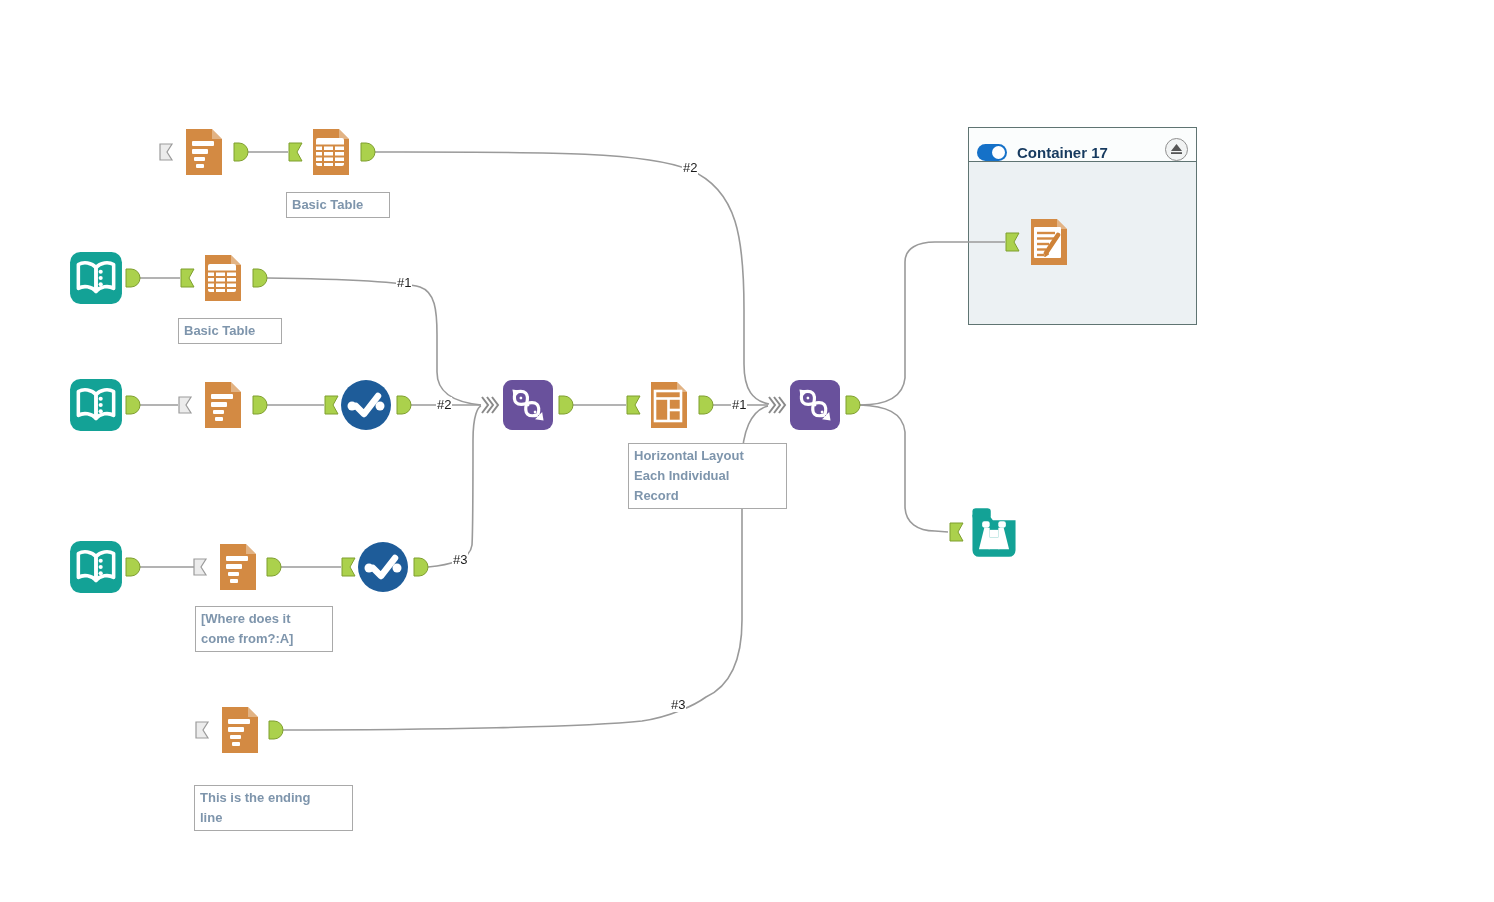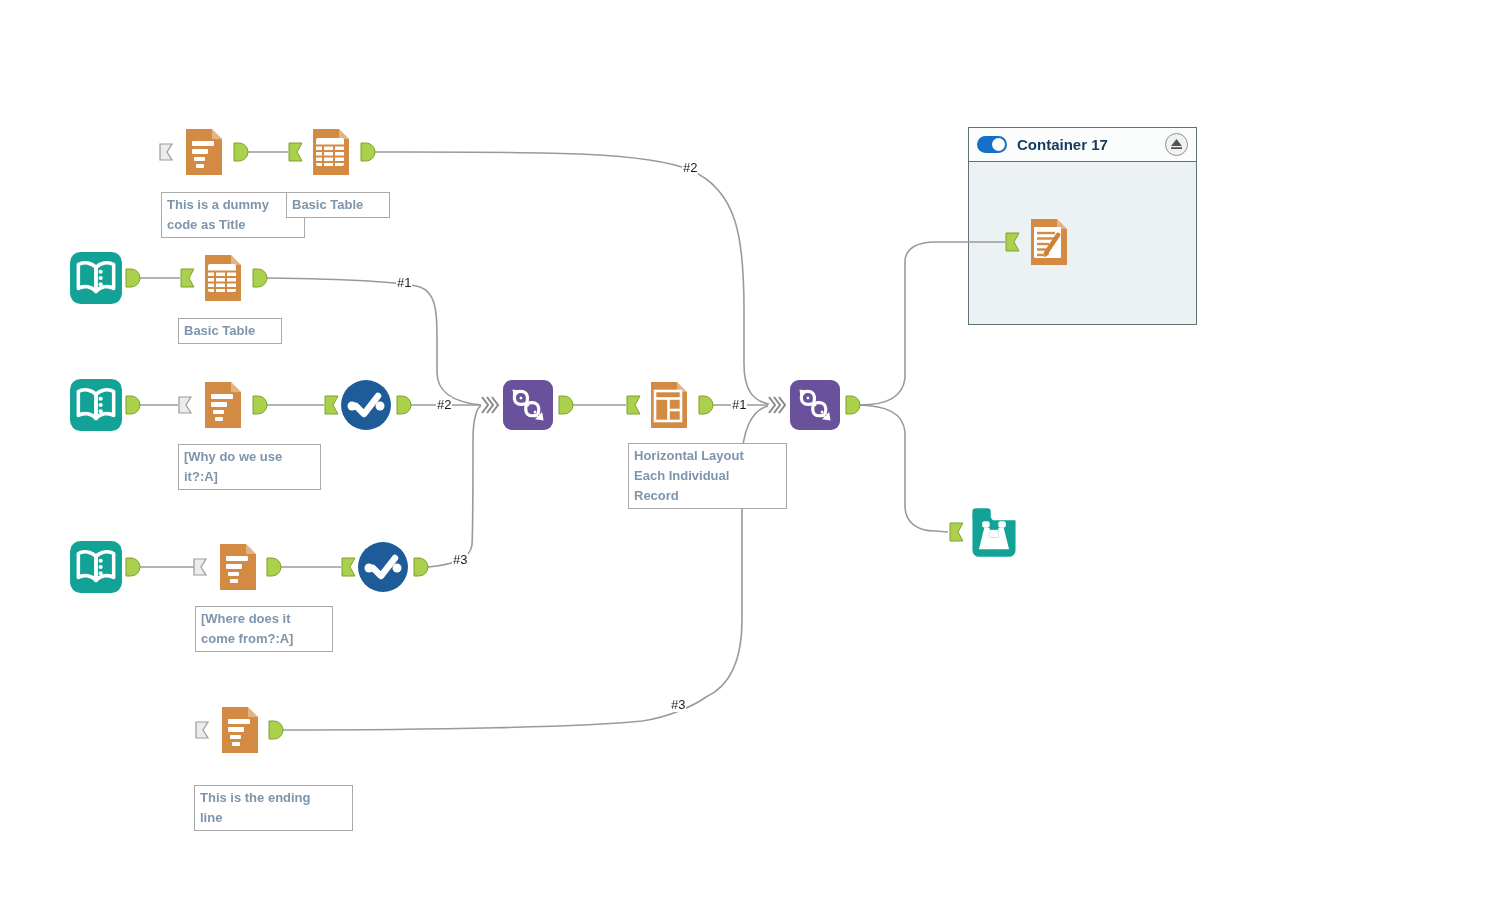--- a/index.html
+++ b/index.html
@@ -9,21 +9,21 @@
   .tool{position:absolute;z-index:3;width:52px;height:52px;}
   .tool svg{display:block;}
   .anno{position:absolute;z-index:4;background:#ffffff;border:1px solid #a9a9a9;
          color:#7E95AC;font-size:13px;font-weight:bold;line-height:1.55;
          padding:2px 5px;white-space:pre-line;box-sizing:border-box;}
   .hash{position:absolute;z-index:4;color:#1b1b1b;font-size:13px;background:#fff;
          padding:0 1px;line-height:15px;}
   #container17{position:absolute;left:968px;top:127px;width:229px;height:198px;
          border:1px solid #5f7472;background:#ECF1F3;z-index:1;box-sizing:border-box;}
   #container17 .hdr{height:34px;background:#fbfdfd;border-bottom:1px solid #5f7472;
-         display:flex;align-items:center;padding:0 8px;box-sizing:border-box;}
+         display:flex;align-items:flex-end;padding:0 8px;box-sizing:border-box;}
   .toggle{width:30px;height:17px;border-radius:9px;background:#1571C8;position:relative;flex:0 0 auto;}
   .toggle .knob{position:absolute;right:2px;top:2px;width:13px;height:13px;border-radius:50%;background:#fff;}
   .ctitle{margin-left:10px;color:#163A5F;font-size:15px;font-weight:bold;flex:1 1 auto;}
   .collapse{width:23px;height:23px;border-radius:50%;border:1px solid #8f8f8f;background:#f1f3f3;
          display:flex;align-items:center;justify-content:center;flex:0 0 auto;box-sizing:border-box;}
 </style>
 </head>
 <body>
 
 <div id="canvas">
@@ -315,26 +315,22 @@
         <rect x="15" y="16" width="7" height="6" rx="2"></rect>
         <rect x="30" y="16" width="7" height="6" rx="2"></rect>
         <polygon points="12,42 17,22 22,22 22,42"></polygon>
         <polygon points="30,42 30,22 35,22 40,42"></polygon>
         <rect x="22" y="24" width="8" height="7"></rect>
         <rect x="21" y="31" width="10" height="11"></rect>
       </g>
     </svg>
   </div>
 
-  <div class="anno" style="left:161px;top:192px;width:144px">This is a dummy
-code as Title</div>
   <div class="anno" style="left:286px;top:192px;width:104px">Basic Table</div>
   <div class="anno" style="left:178px;top:318px;width:104px">Basic Table</div>
-  <div class="anno" style="left:178px;top:444px;width:143px">[Why do we use
-it?:A]</div>
   <div class="anno" style="left:195px;top:606px;width:138px">[Where does it
 come from?:A]</div>
   <div class="anno" style="left:628px;top:443px;width:159px">Horizontal Layout
 Each Individual
 Record</div>
   <div class="anno" style="left:194px;top:785px;width:159px">This is the ending
 line</div>
 
   <span class="hash" style="left:682px;top:160px">#2</span>
   <span class="hash" style="left:396px;top:275px">#1</span>

